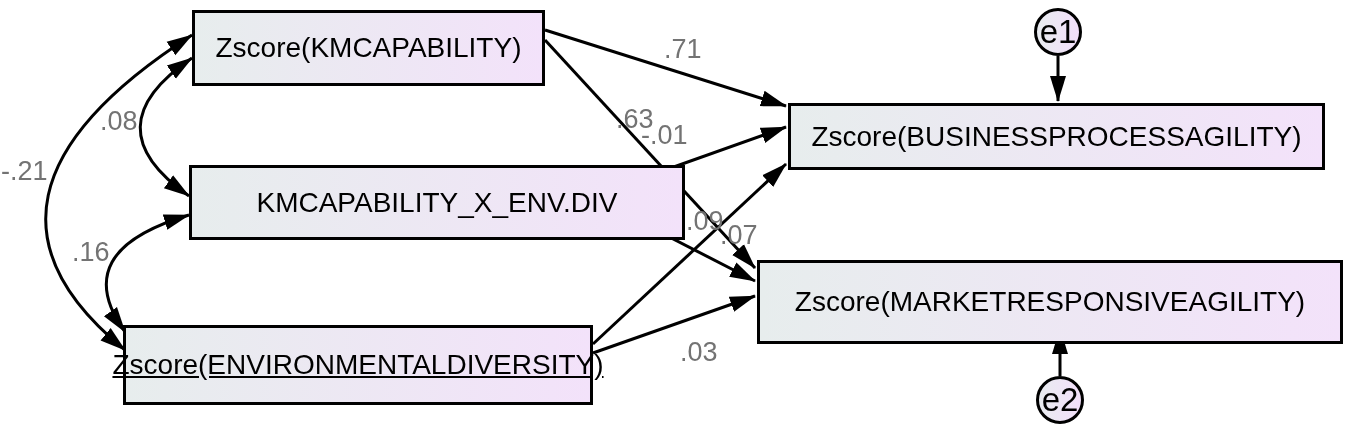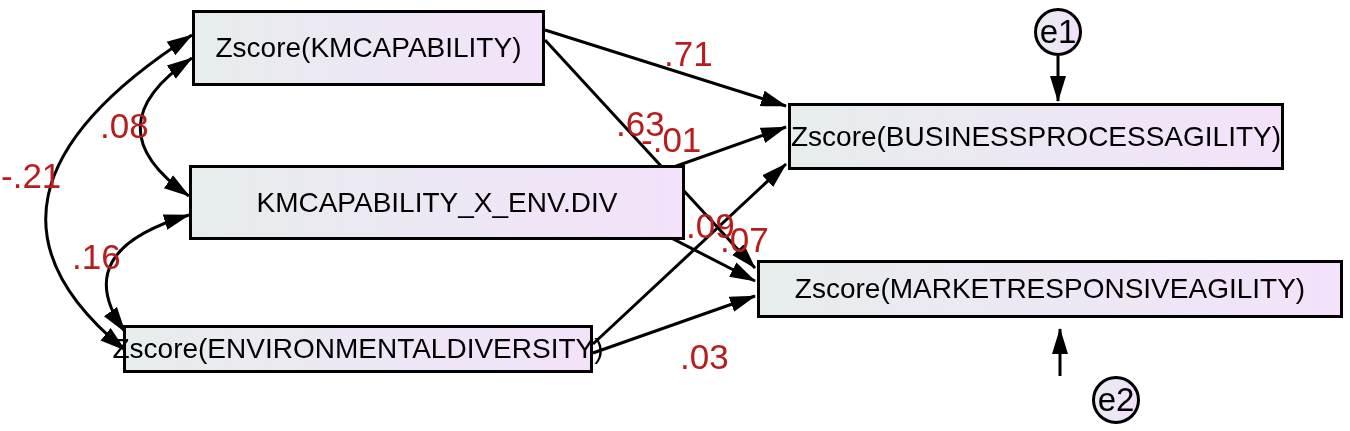--- a/index.html
+++ b/index.html
@@ -21,21 +21,21 @@
     box-sizing:border-box;
   }
   .err-circle{
     position:absolute;width:48px;height:48px;border-radius:50%;
     border:3px solid #000;
     background:linear-gradient(to right,#e9ecf0 0%,#f2dffa 100%);
     display:flex;align-items:center;justify-content:center;
     font-size:33px;color:#000;box-sizing:border-box;
   }
   .coef{
-    position:absolute;font-size:35px;color:#b91c1c;white-space:nowrap;
+    position:absolute;font-size:27px;color:#737373;white-space:nowrap;
     line-height:1;
   }
 </style>
 </head>
 <body>
 
 <div class="canvas">
 
   <svg class="connections" viewBox="0 0 1350 431" xmlns="http://www.w3.org/2000/svg">
     <defs>
@@ -63,37 +63,37 @@
   </svg>
 
   <div class="var-box" style="left:192px;top:10px;width:353px;height:76px;">
     <span>Zscore(KMCAPABILITY)</span>
   </div>
 
   <div class="var-box" style="left:189px;top:165px;width:496px;height:75px;">
     <span>KMCAPABILITY_X_ENV.DIV</span>
   </div>
 
-  <div class="var-box" style="left:123px;top:325px;width:470px;height:48px;">
+  <div class="var-box" style="left:123px;top:325px;width:470px;height:80px;text-decoration:underline;">
     <span>Zscore(ENVIRONMENTALDIVERSITY)</span>
   </div>
 
-  <div class="var-box" style="left:788px;top:103px;width:496px;height:67px;">
+  <div class="var-box" style="left:788px;top:103px;width:537px;height:67px;">
     <span>Zscore(BUSINESSPROCESSAGILITY)</span>
   </div>
 
-  <div class="var-box" style="left:757px;top:260px;width:586px;height:58px;">
+  <div class="var-box" style="left:757px;top:260px;width:586px;height:84px;">
     <span>Zscore(MARKETRESPONSIVEAGILITY)</span>
   </div>
 
   <div class="err-circle" style="left:1034px;top:8px;">
     <span>e1</span>
   </div>
 
-  <div class="err-circle" style="left:1092px;top:376px;">
+  <div class="err-circle" style="left:1036px;top:376px;">
     <span>e2</span>
   </div>
 
   <div class="coef" style="left:664px;top:36px;">.71</div>
 
   <div class="coef" style="left:616px;top:106px;">.63</div>
 
   <div class="coef" style="left:641px;top:122px;text-align:right;">-.01</div>
 
   <div class="coef" style="left:686px;top:208px;">.09</div>

